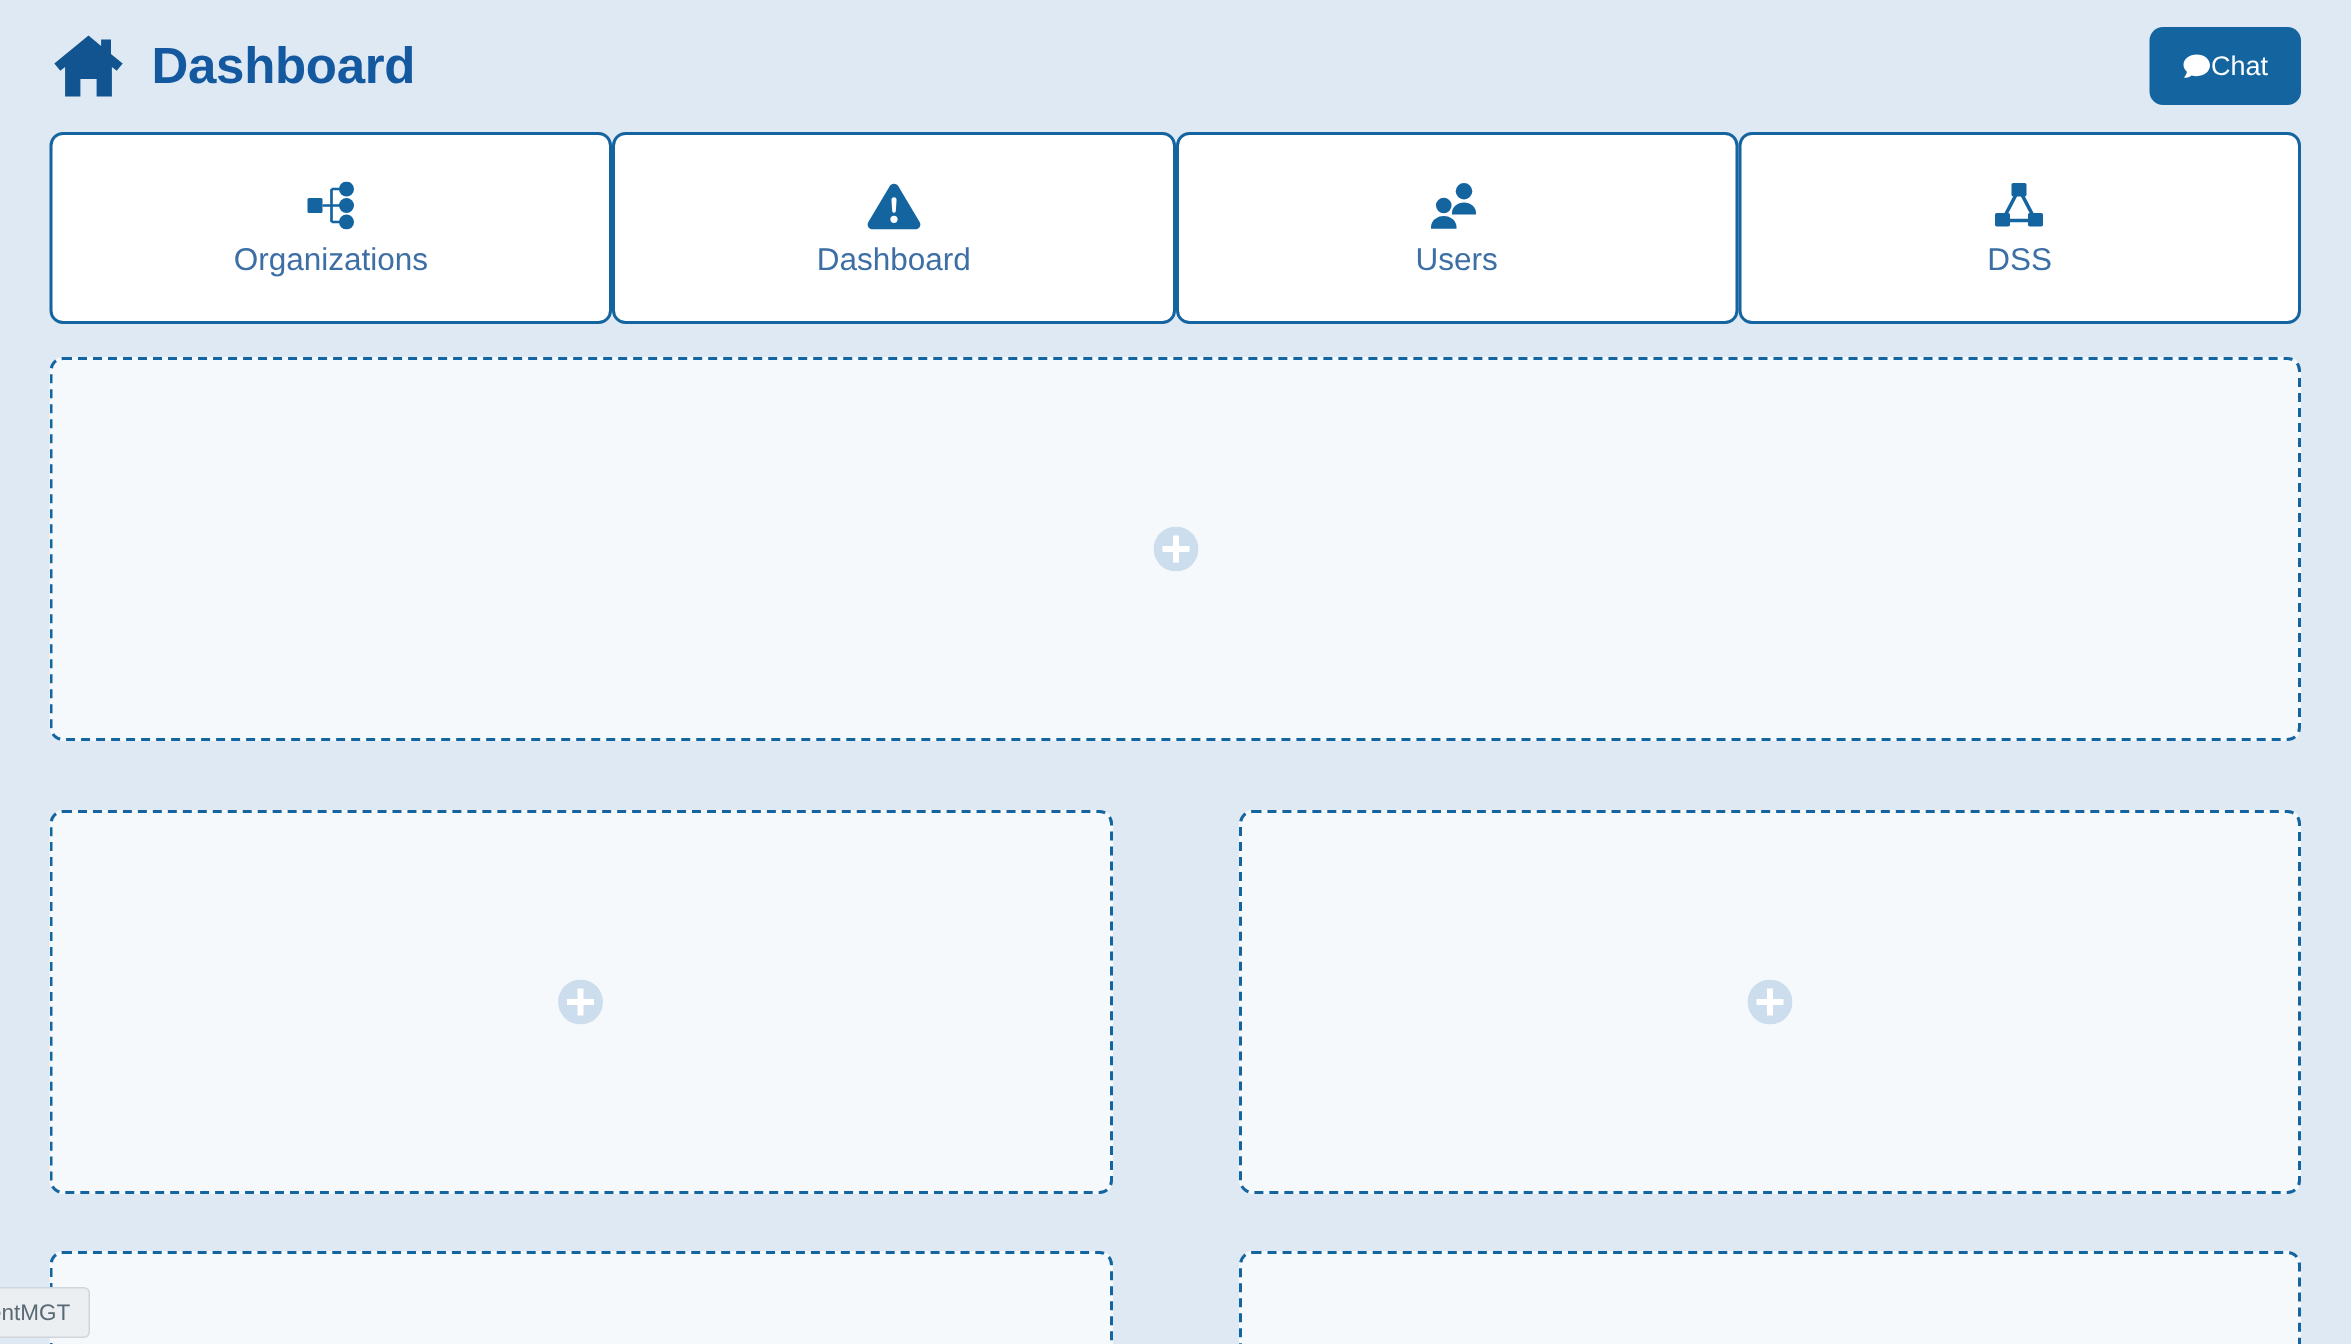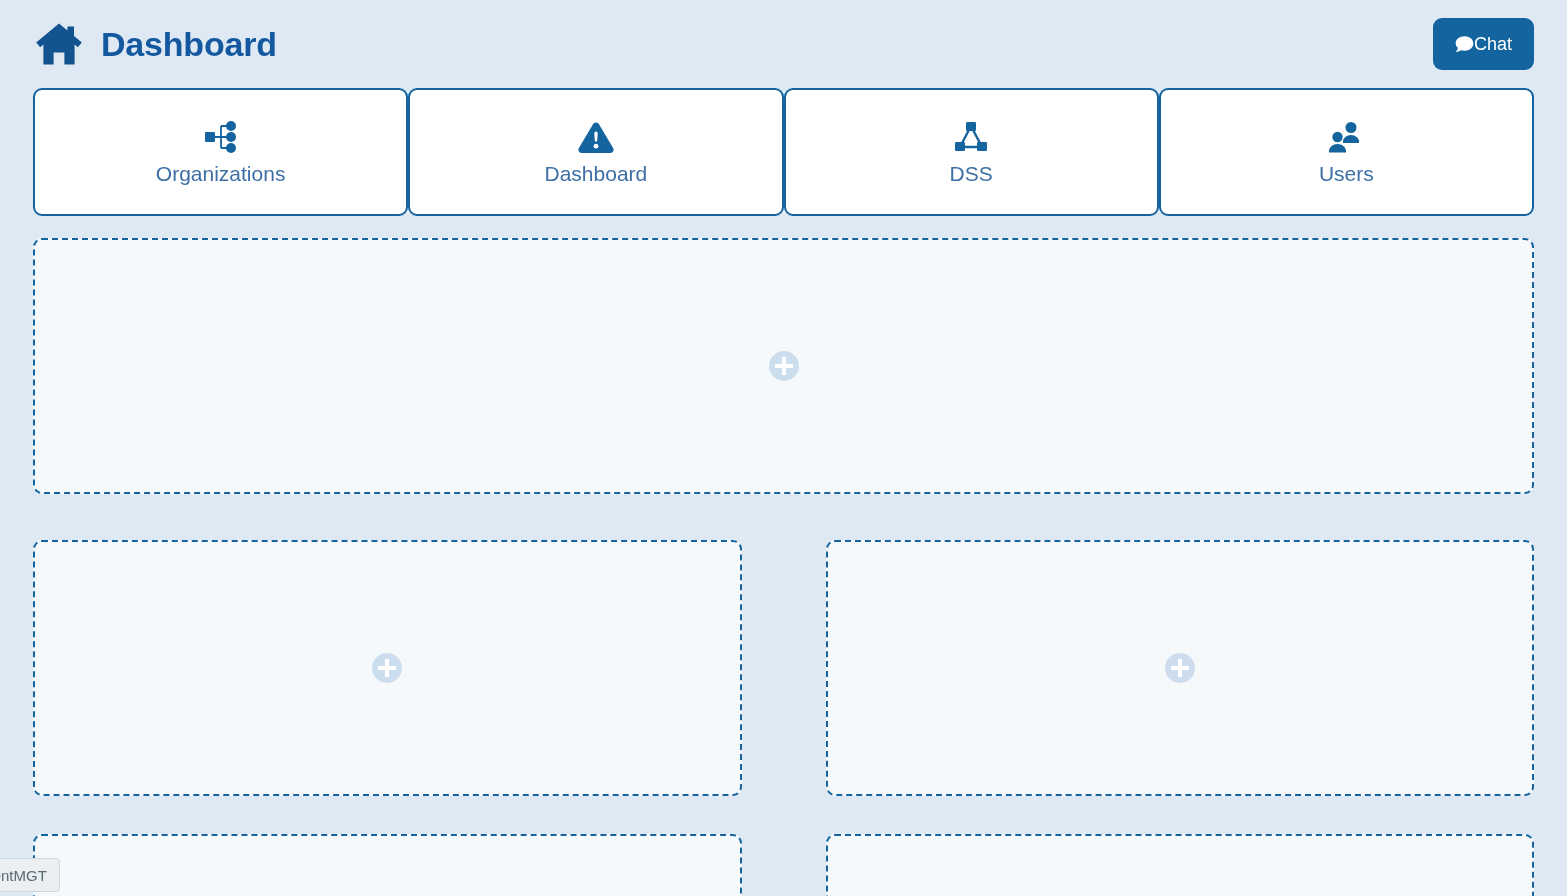--- a/index.html
+++ b/index.html
@@ -214,40 +214,40 @@
         <path d="M18 1.5 C16.7 1.5 15.6 2.2 15.0 3.3 L0.9 27.0 C-0.4 29.2 1.2 32 3.8 32 L32.2 32 C34.8 32 36.4 29.2 35.1 27.0 L21.0 3.3 C20.4 2.2 19.3 1.5 18 1.5 Z"></path>
         <path d="M18 10.5 C17.0 10.5 16.2 11.4 16.3 12.4 L16.8 19.6 C16.9 20.3 17.4 20.8 18 20.8 C18.6 20.8 19.1 20.3 19.2 19.6 L19.7 12.4 C19.8 11.4 19.0 10.5 18 10.5 Z" fill="#ffffff"></path>
         <circle cx="18" cy="25.2" r="2.4" fill="#ffffff"></circle>
       </svg>
     </span>
     <span class="nav-label">Dashboard</span>
   </div>
 
   <div class="nav-card">
     <span class="nav-icon">
+      <svg width="36" height="32" viewBox="0 0 36 32" fill="currentColor" aria-hidden="true">
+        <circle cx="23" cy="6.5" r="5.5"></circle>
+        <path d="M23 14 C18.6 14 15 17.0 15 20.7 L15 22 L31 22 L31 20.7 C31 17.0 27.4 14 23 14 Z"></path>
+        <circle cx="9.5" cy="16" r="5.2"></circle>
+        <path d="M9.5 23 C4.8 23 1 26.3 1 30.3 L1 31.5 L18 31.5 L18 30.3 C18 26.3 14.2 23 9.5 23 Z"></path>
+      </svg>
+    </span>
+    <span class="nav-label">Users</span>
+  </div>
+
+  <div class="nav-card">
+    <span class="nav-icon">
       <svg width="34" height="30" viewBox="0 0 34 30" fill="currentColor" aria-hidden="true">
         <path d="M17 4 L6 25 M17 4 L28 25 M6 25 L28 25" stroke="currentColor" stroke-width="2.4" fill="none"></path>
         <rect x="12" y="0" width="10" height="9" rx="1.2"></rect>
         <rect x="1" y="20" width="10" height="9" rx="1.2"></rect>
         <rect x="23" y="20" width="10" height="9" rx="1.2"></rect>
       </svg>
     </span>
     <span class="nav-label">DSS</span>
-  </div>
-
-  <div class="nav-card">
-    <span class="nav-icon">
-      <svg width="36" height="32" viewBox="0 0 36 32" fill="currentColor" aria-hidden="true">
-        <circle cx="23" cy="6.5" r="5.5"></circle>
-        <path d="M23 14 C18.6 14 15 17.0 15 20.7 L15 22 L31 22 L31 20.7 C31 17.0 27.4 14 23 14 Z"></path>
-        <circle cx="9.5" cy="16" r="5.2"></circle>
-        <path d="M9.5 23 C4.8 23 1 26.3 1 30.3 L1 31.5 L18 31.5 L18 30.3 C18 26.3 14.2 23 9.5 23 Z"></path>
-      </svg>
-    </span>
-    <span class="nav-label">Users</span>
   </div>
 
 
 
 </div>
 
 <div class="zones">
 
   <div class="zone zone-full">
     <span>

